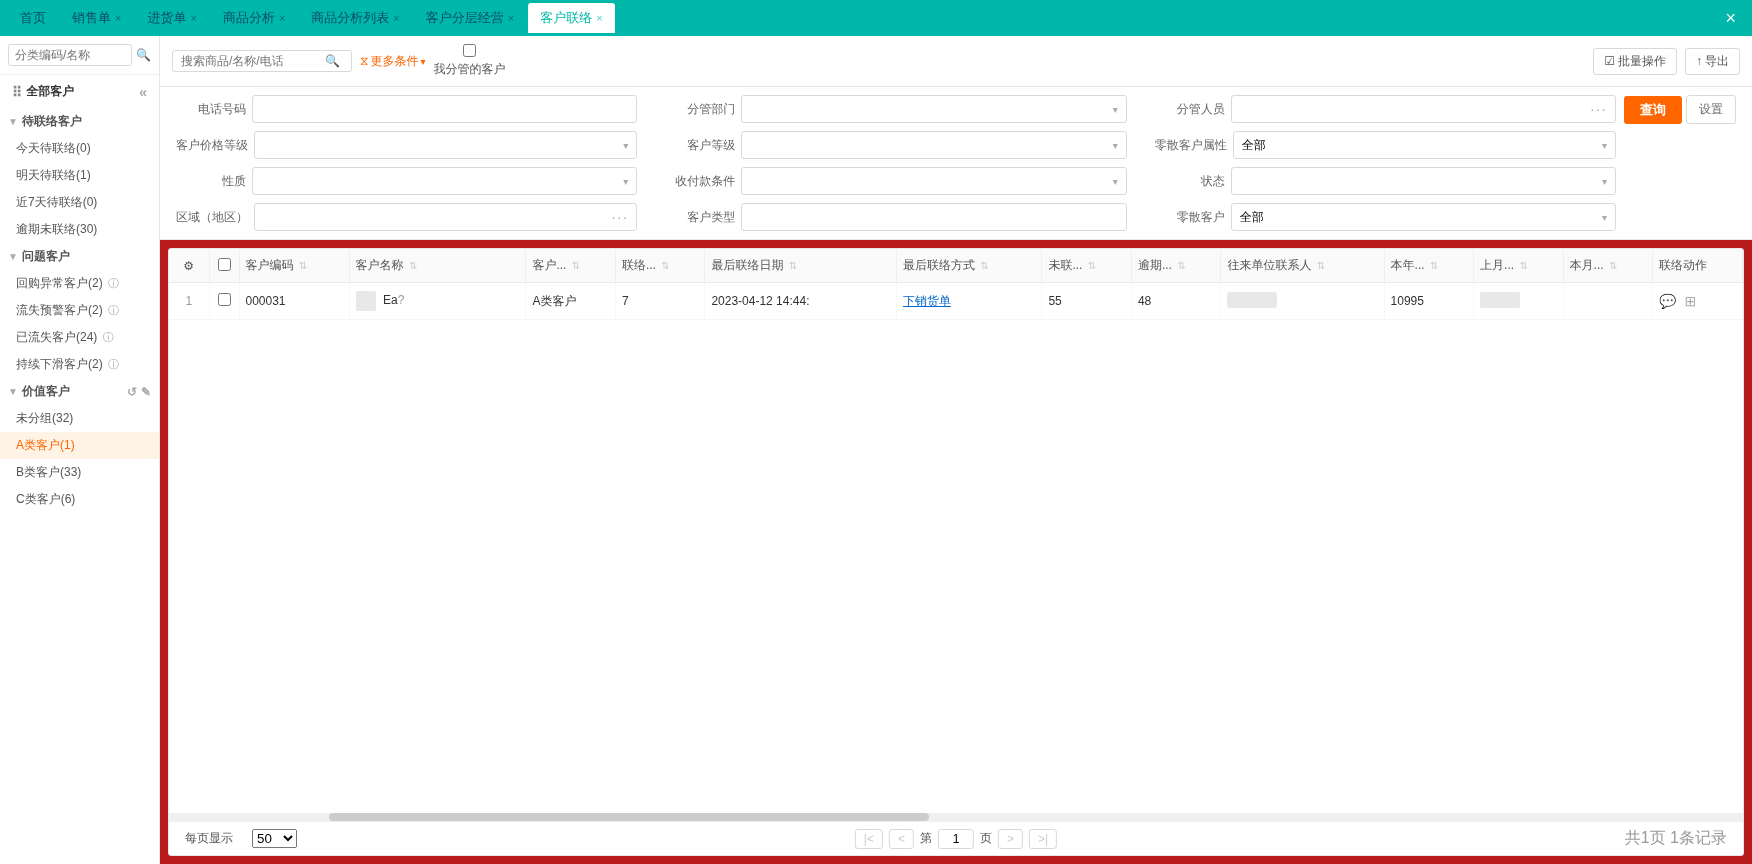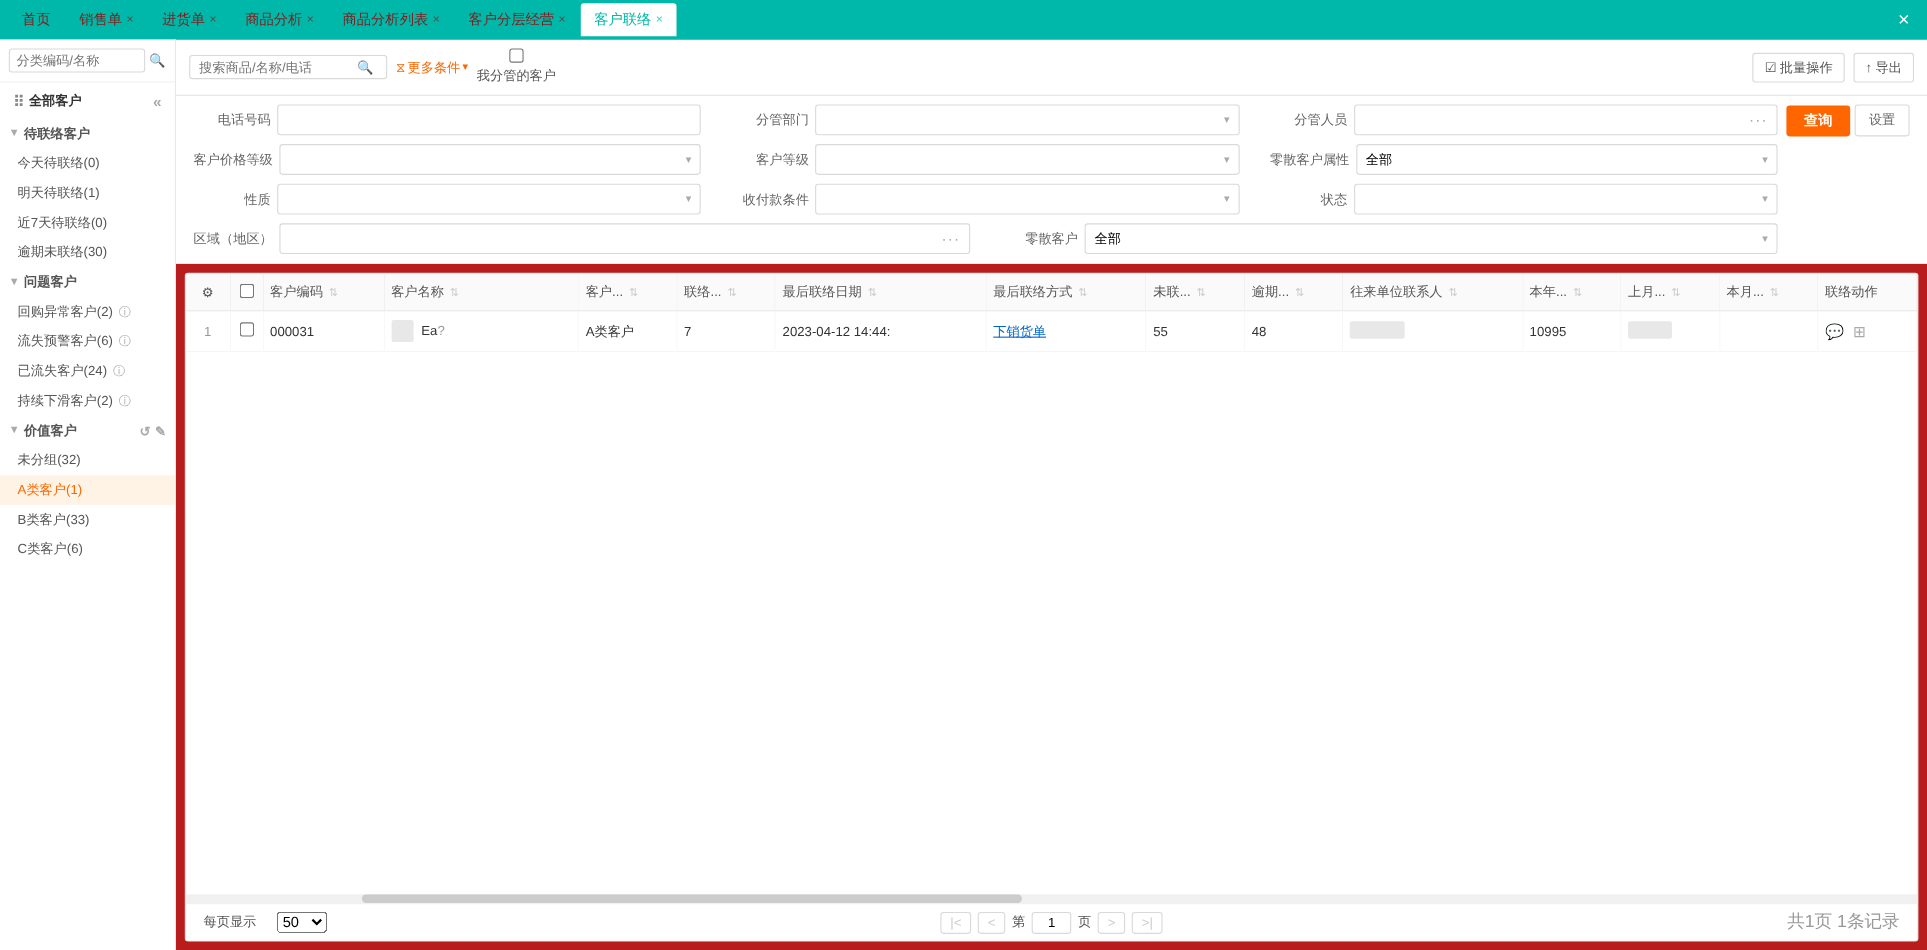--- a/index.html
+++ b/index.html
@@ -9,21 +9,21 @@
     .top-nav {
       background: #00b8a9;
       height: 36px;
       display: flex;
       align-items: center;
       padding: 0 8px;
       gap: 2px;
     }
     .nav-tab {
       padding: 6px 12px;
-      color: #7f1d1d;
+      color: #0c4a6e;
       cursor: pointer;
       border-radius: 3px 3px 0 0;
       font-size: 13px;
       display: flex;
       align-items: center;
       gap: 4px;
       white-space: nowrap;
     }
     .nav-tab.active { background: #fff; color: #00b8a9; }
     .nav-tab .close-x { font-size: 11px; color: inherit; opacity: 0.7; cursor: pointer; }
@@ -388,21 +388,21 @@
 
     <div class="section-header">
       <span class="arrow">▼</span>
       <span>问题客户</span>
     </div>
     <div class="sidebar-item">
       <span>回购异常客户(2)</span>
       <span style="color:#aaa;font-size:11px;margin-left:2px;">ⓘ</span>
     </div>
     <div class="sidebar-item">
-      <span>流失预警客户(6)</span>
+      <span>流失预警客户(2)</span>
       <span style="color:#aaa;font-size:11px;margin-left:2px;">ⓘ</span>
     </div>
     <div class="sidebar-item">
       <span>已流失客户(24)</span>
       <span style="color:#aaa;font-size:11px;margin-left:2px;">ⓘ</span>
     </div>
     <div class="sidebar-item">
       <span>持续下滑客户(2)</span>
       <span style="color:#aaa;font-size:11px;margin-left:2px;">ⓘ</span>
     </div>
@@ -530,20 +530,24 @@
             </div>
           </div>
 
           <div class="adv-filter-row">
             <div class="filter-field">
               <label>区域（地区）</label>
               <div class="field-input">
                 <span></span>
                 <span class="dots">···</span>
               </div>
+            </div>
+            <div class="filter-field">
+              <label>客户类型</label>
+              <div class="field-input"></div>
             </div>
             <div class="filter-field">
               <label>零散客户</label>
               <div class="field-input">
                 <span>全部</span>
                 <span class="arrow">▾</span>
               </div>
             </div>
           </div>
         </div>

